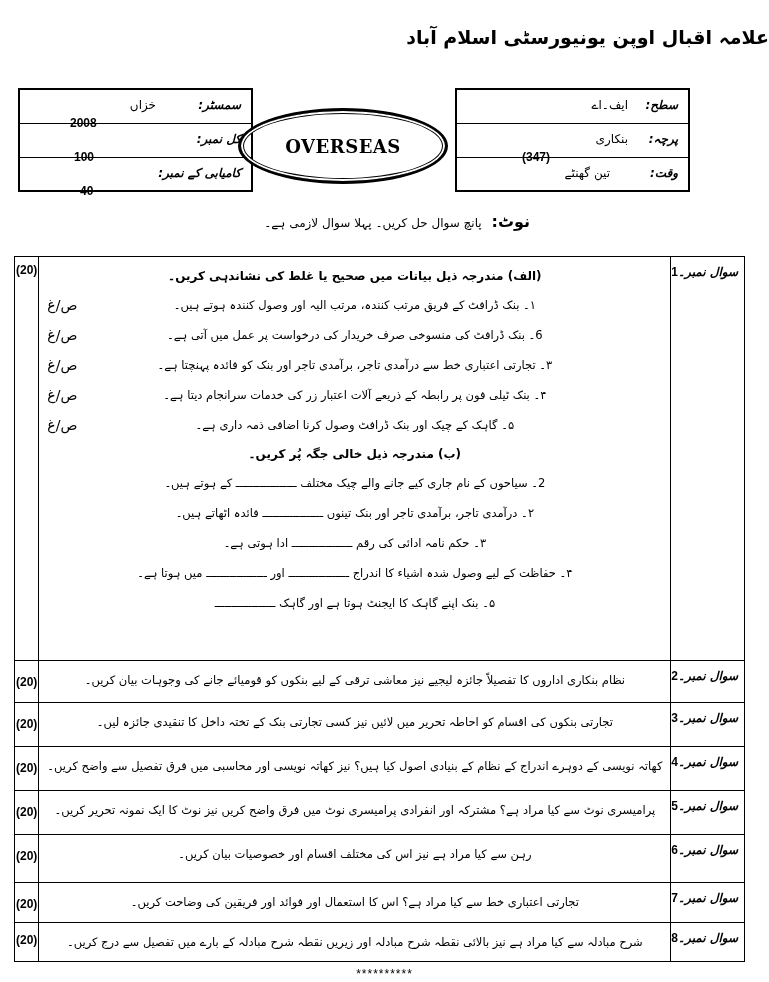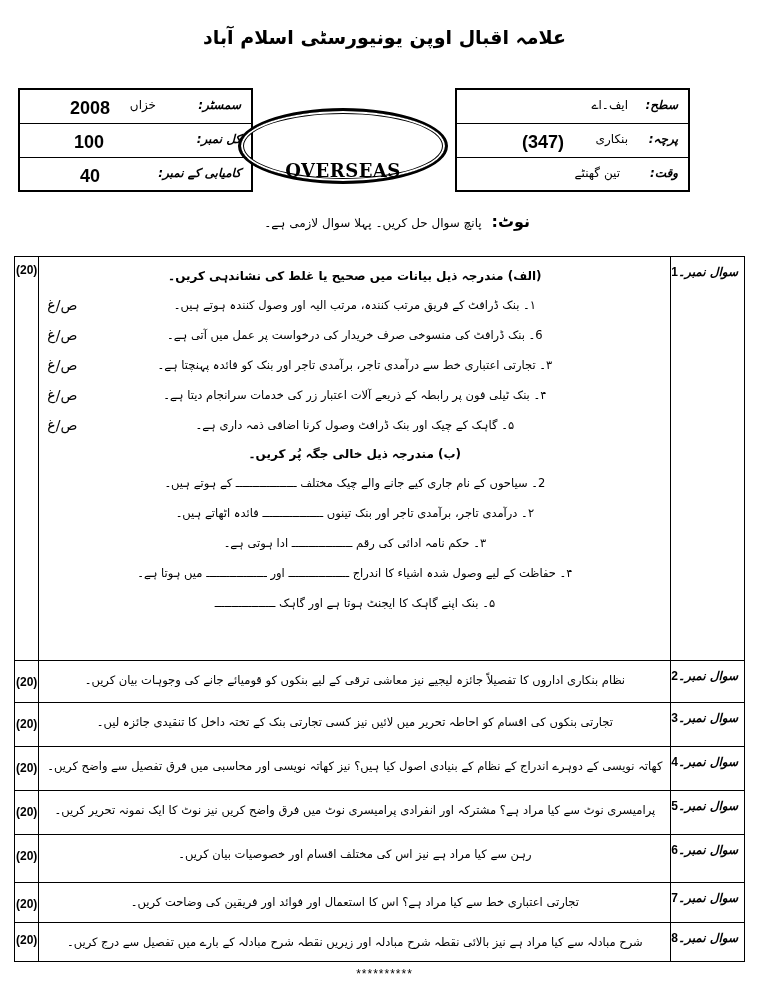--- a/index.html
+++ b/index.html
@@ -1,24 +1,24 @@
 <!DOCTYPE html>
 <html><head>
 <meta charset="utf-8">
 <style>
   html, body { margin:0; padding:0; background:#fff; }
   body { width:769px; height:982px; position:relative; overflow:hidden; font-family:"DejaVu Sans", sans-serif; color:#000; }
-  .title { position:absolute; top:26px; left:0; width:769px; text-align:center; font-size:19px; font-weight:bold; direction:rtl; }
+  .title { position:absolute; top:26px; left:0; width:769px; text-align:right; font-size:19px; font-weight:bold; direction:rtl; }
   .hbox { position:absolute; border:2px solid #000; box-sizing:border-box; }
   .hbox .row { position:relative; height:34px; border-bottom:1.5px solid #000; box-sizing:border-box; font-size:12px; }
   .hbox .row:last-child { border-bottom:none; }
   .hbox .lbl { position:absolute; right:10px; top:8px; font-weight:bold; font-style:italic; direction:rtl; }
   .hbox .val { position:absolute; top:8px; direction:rtl; }
-  .hbox .num { position:absolute; top:8px; font-family:"Liberation Sans", sans-serif; font-weight:bold; font-size:18px; }
-  .ellipse { position:absolute; left:238px; top:108px; width:210px; height:76px; border:3px solid #000; border-radius:50%; box-sizing:border-box; box-shadow: inset 0 0 0 2px #fff, inset 0 0 0 3px #000; display:flex; align-items:flex-end; justify-content:center; }
+  .hbox .num { position:absolute; top:26px; font-family:"Liberation Sans", sans-serif; font-weight:bold; font-size:12px; }
+  .ellipse { position:absolute; left:238px; top:108px; width:210px; height:76px; border:3px solid #000; border-radius:50%; box-sizing:border-box; box-shadow: inset 0 0 0 2px #fff, inset 0 0 0 3px #000; display:flex; align-items:center; justify-content:center; }
   .ellipse span { font-family:"DejaVu Serif", serif; font-weight:bold; font-size:18px; letter-spacing:0.5px; }
   .note { position:absolute; top:212px; left:230px; width:300px; direction:rtl; font-size:12px; }
   .note b { font-size:16px; font-weight:900; margin-left:6px; }
   table.q { position:absolute; left:14px; top:256px; width:673px; border-collapse:collapse; }
   table.q td { border:1.5px solid #000; vertical-align:top; font-size:12px;text-align:center; }
   td.marks { width:32px; text-align:center; font-family:"Liberation Sans", sans-serif; font-weight:bold; font-size:11px; padding-top:6px; }
   td.qnum { width:70px; direction:rtl; font-weight:bold; font-style:italic; padding:8px 6px 0 0; white-space:nowrap; font-size:12px; }
   td.qnum .n { font-family:"Liberation Sans", sans-serif; font-style:normal; }
   td.body { direction:rtl; padding:6px 8px 4px 8px; }
   .line { position:relative; height:30px; line-height:28px; white-space:nowrap; font-size:11.5px; }
@@ -57,21 +57,21 @@
     <span class="lbl">سطح:</span>
     <span class="val" style="right:60px;">ایف۔اے</span>
   </div>
   <div class="row">
     <span class="lbl">پرچہ:</span>
     <span class="val" style="right:60px;">بنکاری</span>
     <span class="num" style="left:65px;">(347)</span>
   </div>
   <div class="row">
     <span class="lbl">وقت:</span>
-    <span class="val" style="right:68px;">تین گھنٹے</span>
+    <span class="val" style="right:78px;">تین گھنٹے</span>
   </div>
 </div>
 
 <div class="note">
   <b>نوٹ:</b>
   <span>پانچ سوال حل کریں۔ پہلا سوال لازمی ہے۔</span>
 </div>
 
 <table class="q">
   <tbody>

